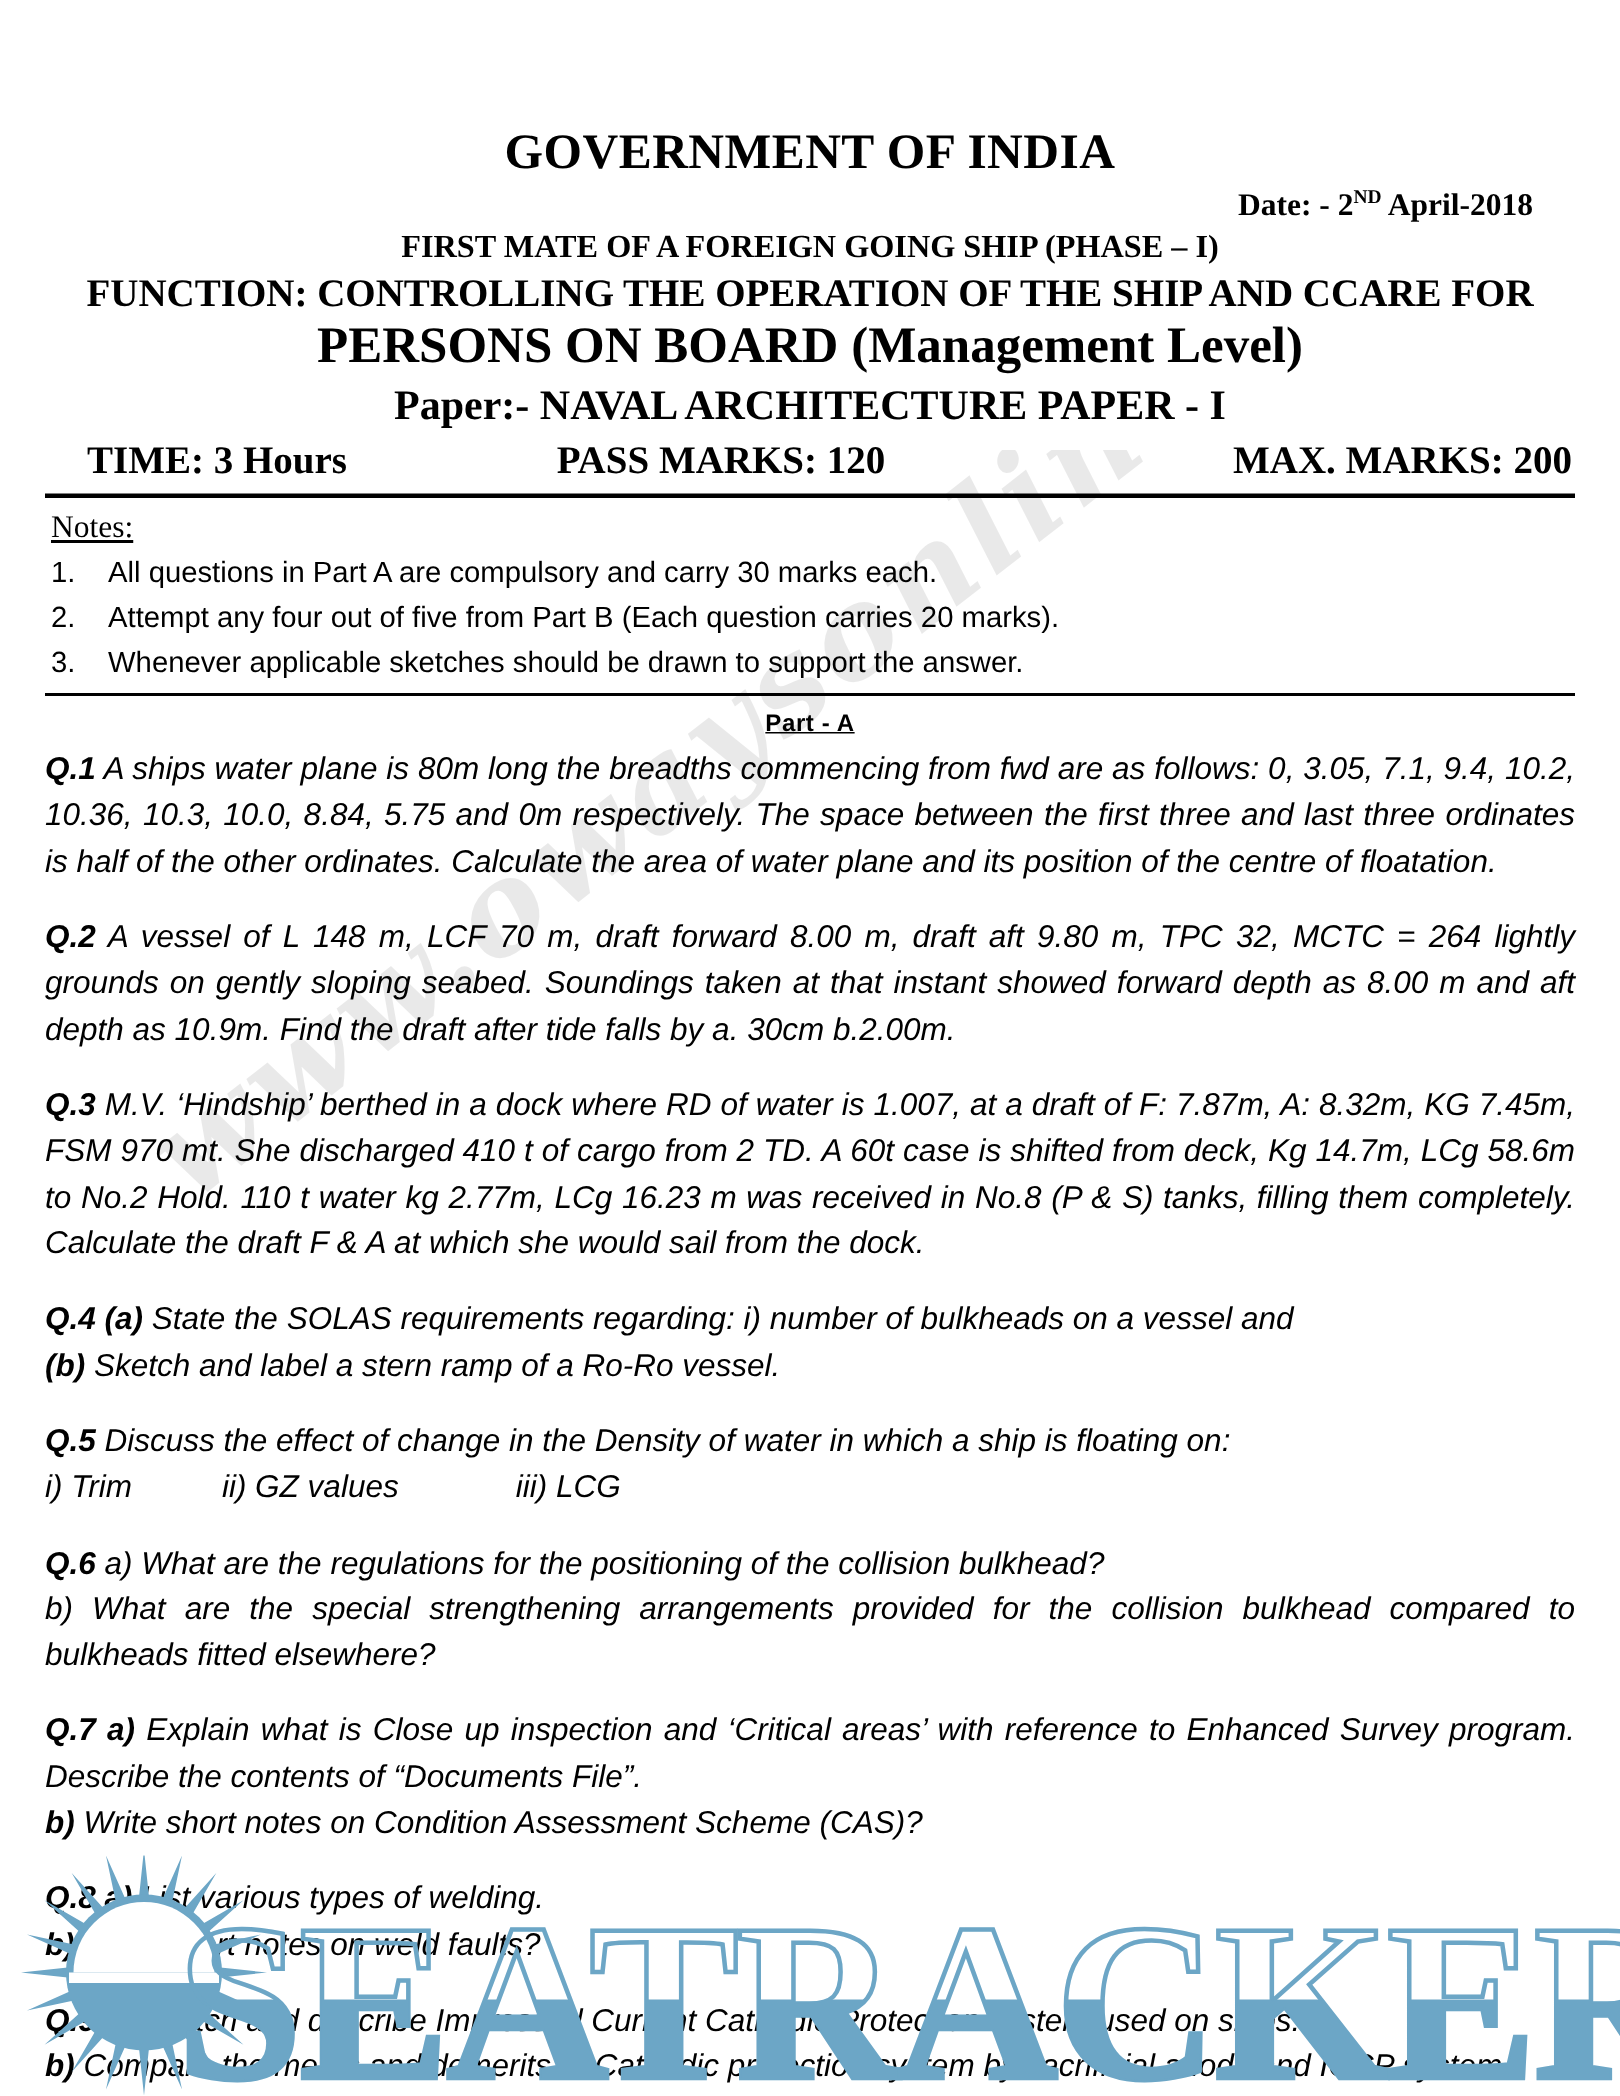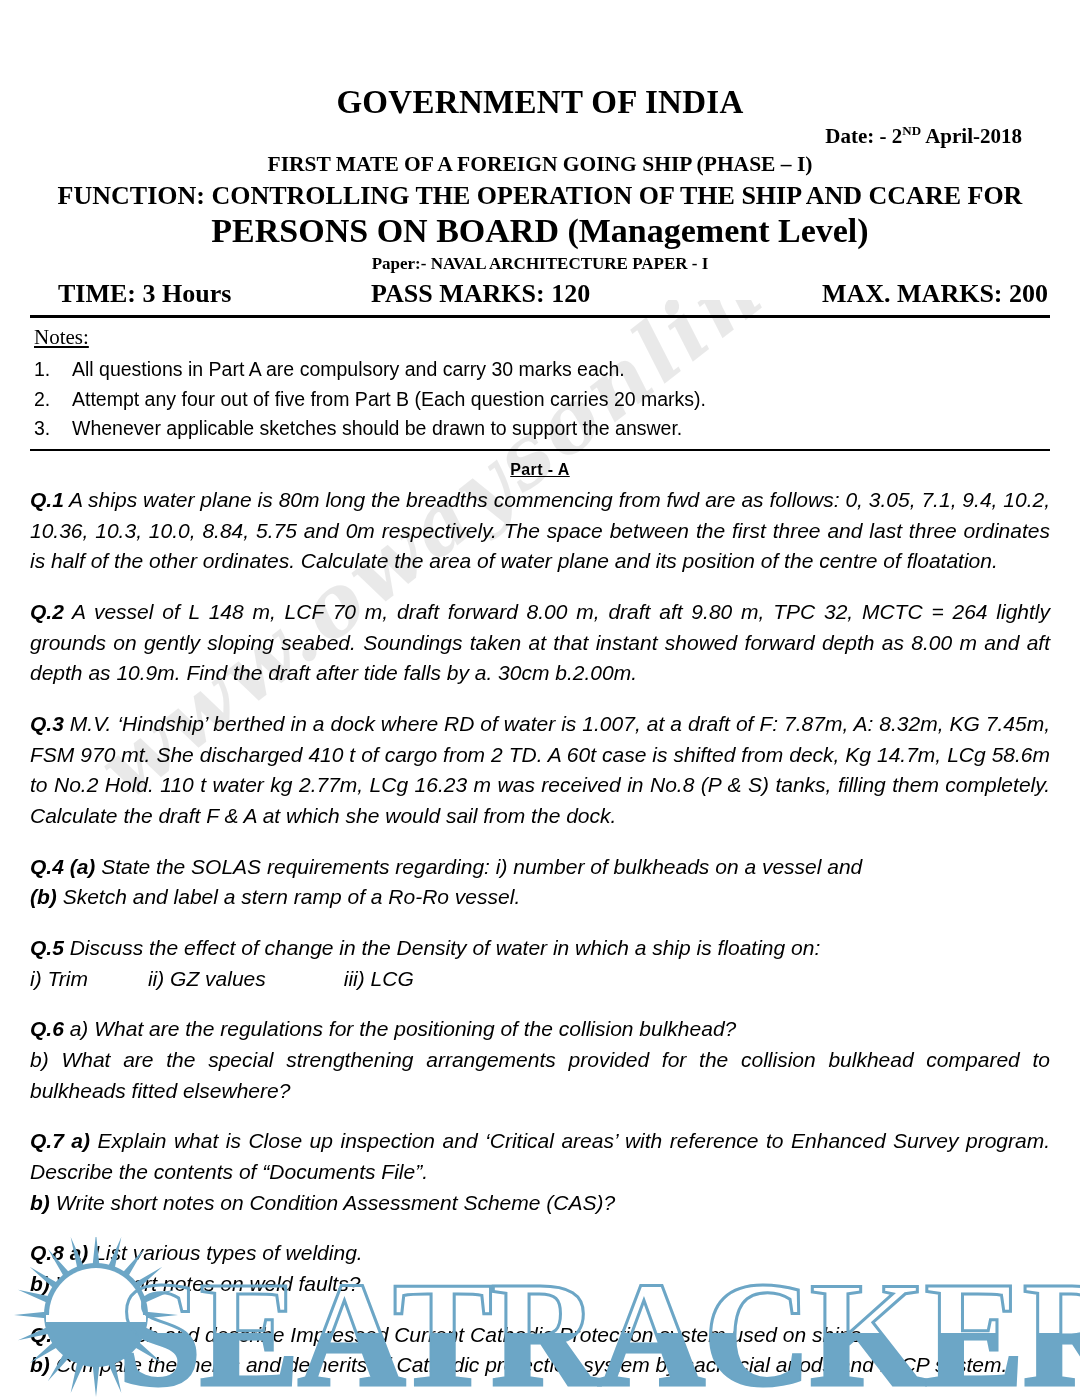--- a/index.html
+++ b/index.html
@@ -91,21 +91,21 @@
     line-height: 1.2;
     margin-top: 3px;
   }
   .hdr-line3b {
     text-align: center;
     font-size: 34px;
     line-height: 1.2;
   }
   .hdr-line4 {
     text-align: center;
-    font-size: 17px;
+    font-size: 28px;
     margin-top: 2px;
     line-height: 1.2;
   }
   .hdr-marks {
     display: flex;
     justify-content: space-between;
     align-items: baseline;
     font-size: 26px;
     margin-top: 4px;
     padding: 0 2px 0 28px;

